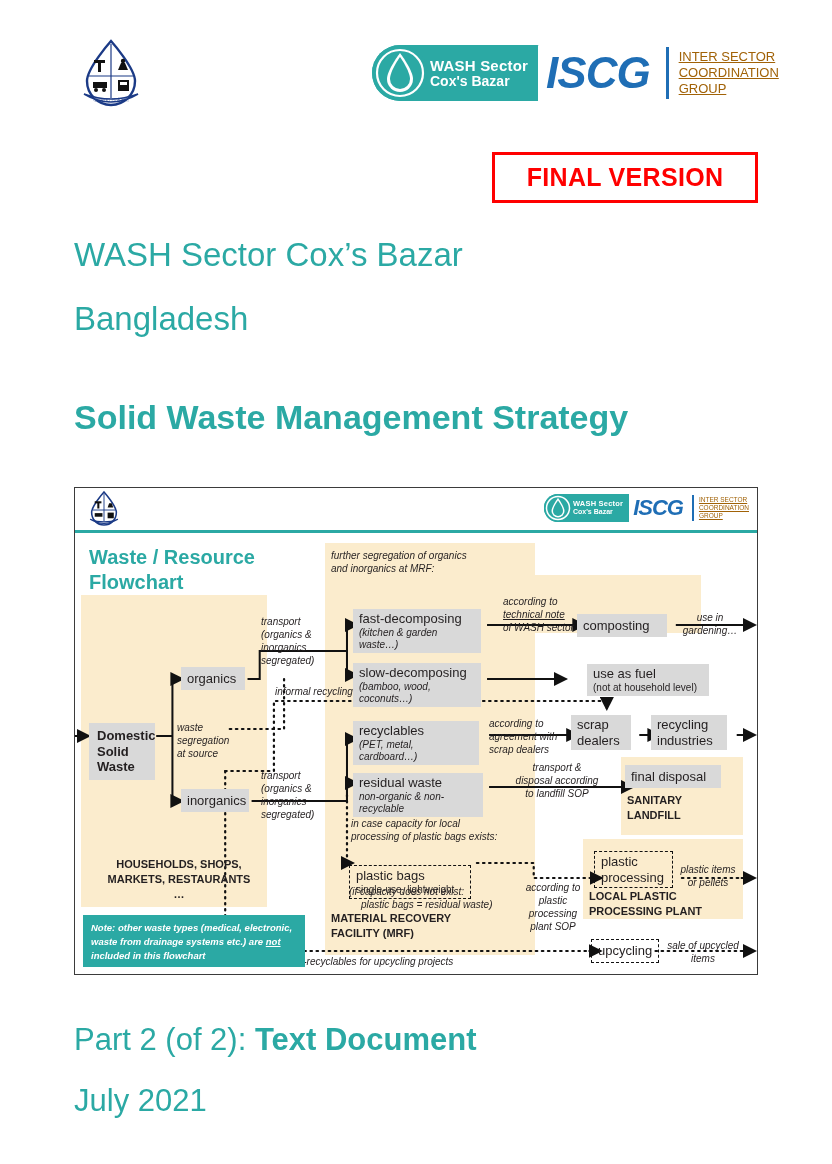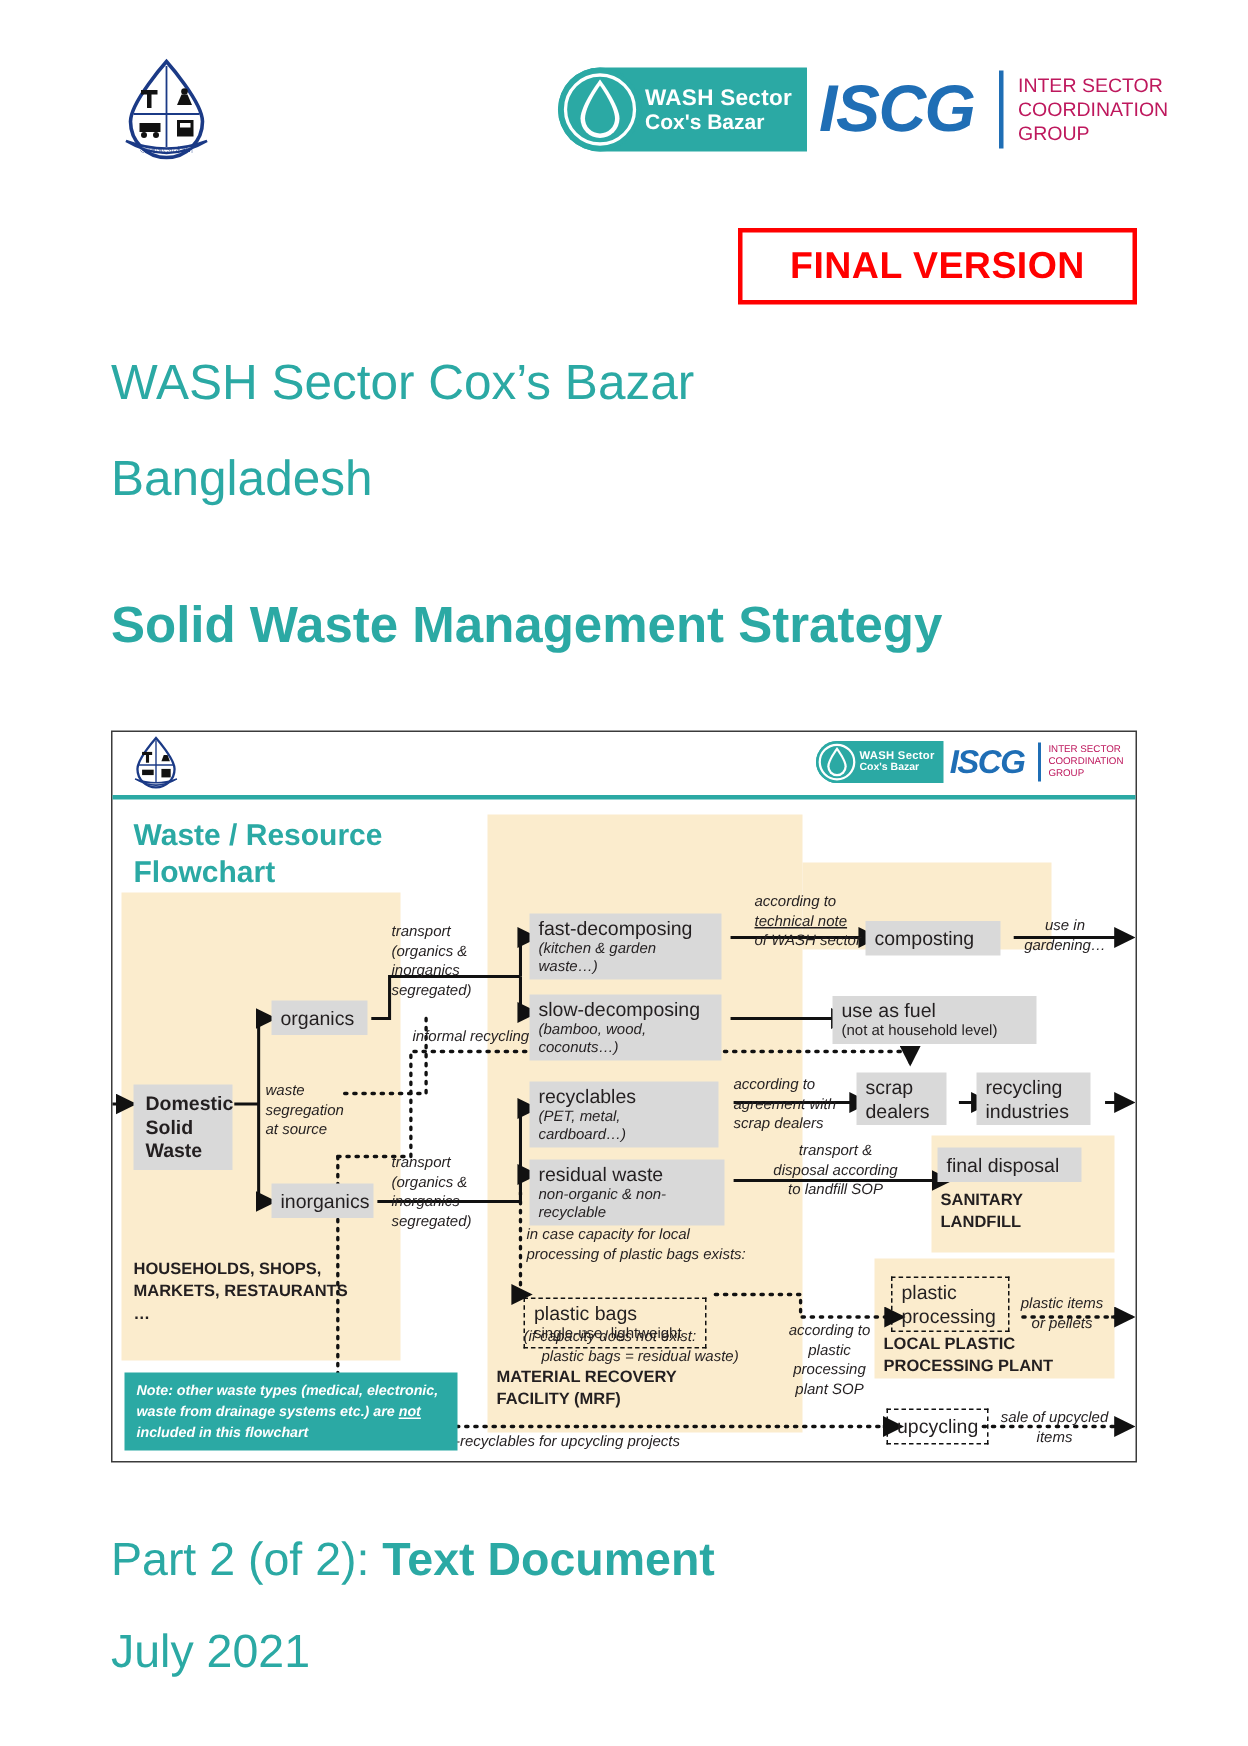--- a/index.html
+++ b/index.html
@@ -17,21 +17,21 @@
   .iscg-top{position:absolute;left:372px;top:44px;height:58px;display:flex;align-items:center;}
 
   .iscg{display:flex;align-items:center;}
   .iscg .drop-badge{display:flex;align-items:center;background:#2ba9a4;border-radius:999px 8px 8px 999px;padding:0;position:relative;}
   .iscg .dropwrap{width:var(--dw);height:var(--dw);border-radius:50%;background:#2ba9a4;display:flex;align-items:center;justify-content:center;flex:none;}
   .iscg .wash-txt{color:#fff;font-weight:bold;line-height:1.05;padding:0 10px 0 2px;white-space:nowrap;}
   .iscg .wash-txt .l1{font-size:var(--w1);letter-spacing:.2px;}
   .iscg .wash-txt .l2{font-size:var(--w2);}
   .iscg .iscg-word{color:#1f6eb5;font-weight:bold;font-style:italic;letter-spacing:-1px;line-height:1;padding:0 6px 0 8px;}
   .iscg .vbar{width:3px;background:#1f6eb5;align-self:stretch;margin:2px 10px;}
-  .iscg .isc-full{color:#be185d;line-height:1.22;white-space:nowrap;}
+  .iscg .isc-full{color:#a16207;line-height:1.22;white-space:nowrap;text-decoration:underline;}
 
   
   .final-badge{
     position:absolute;left:492px;top:152px;width:260px;height:45px;
     border:3px solid #ff0000;display:flex;align-items:center;justify-content:center;
     background:#fff;
   }
   .final-badge span{color:#ff0000;font-weight:bold;font-size:25px;letter-spacing:.3px;}
 
   
@@ -288,21 +288,21 @@
 
       <div class="node" style="left:278px;top:130px;width:128px;">
         <div class="main">slow-decomposing</div>
         <div class="sub">(bamboo, wood, coconuts…)</div>
       </div>
 
       <div class="node" style="left:502px;top:81px;width:90px;height:23px;display:flex;align-items:center;">
         <div class="main">composting</div>
       </div>
 
-      <div class="node" style="left:480px;top:131px;width:136px;">
+      <div class="node" style="left:512px;top:131px;width:122px;">
         <div class="main">use as fuel</div>
         <div class="sub" style="font-style:normal;">(not at household level)</div>
       </div>
 
       <div class="node" style="left:278px;top:188px;width:126px;">
         <div class="main">recyclables</div>
         <div class="sub">(PET, metal, cardboard…)</div>
       </div>
 
       <div class="node" style="left:278px;top:240px;width:130px;">
@@ -349,20 +349,24 @@
         <div>segregated)</div>
       </div>
 
       <div class="lbl" style="left:186px;top:236px;width:66px;">
         <div>transport</div>
         <div>(organics &amp;</div>
         <div>inorganics</div>
         <div>segregated)</div>
       </div>
 
+      <div class="lbl" style="left:256px;top:16px;width:180px;">
+        <div>further segregation of organics</div>
+        <div>and inorganics at MRF:</div>
+      </div>
 
       <div class="lbl" style="left:428px;top:62px;width:76px;">
         <div>according to</div>
         <div><u>technical note</u></div>
         <div>of WASH sector</div>
       </div>
 
       <div class="lbl" style="left:604px;top:78px;width:62px;text-align:center;">
         <div>use in</div>
         <div>gardening…</div>
@@ -404,21 +408,21 @@
         <div>or pellets</div>
       </div>
 
       <div class="lbl" style="left:156px;top:422px;">collection of non-recyclables for upcycling projects</div>
 
       <div class="lbl" style="left:590px;top:406px;width:76px;text-align:center;">
         <div>sale of upcycled</div>
         <div>items</div>
       </div>
 
-      <div class="cap" style="left:14px;top:306px;width:180px;">
+      <div class="cap" style="left:14px;top:324px;width:180px;text-align:center;">
         <div>HOUSEHOLDS, SHOPS,</div>
         <div>MARKETS, RESTAURANTS</div>
         <div>…</div>
       </div>
 
       <div class="cap" style="left:256px;top:378px;width:180px;">
         <div>MATERIAL RECOVERY</div>
         <div>FACILITY (MRF)</div>
       </div>
 

